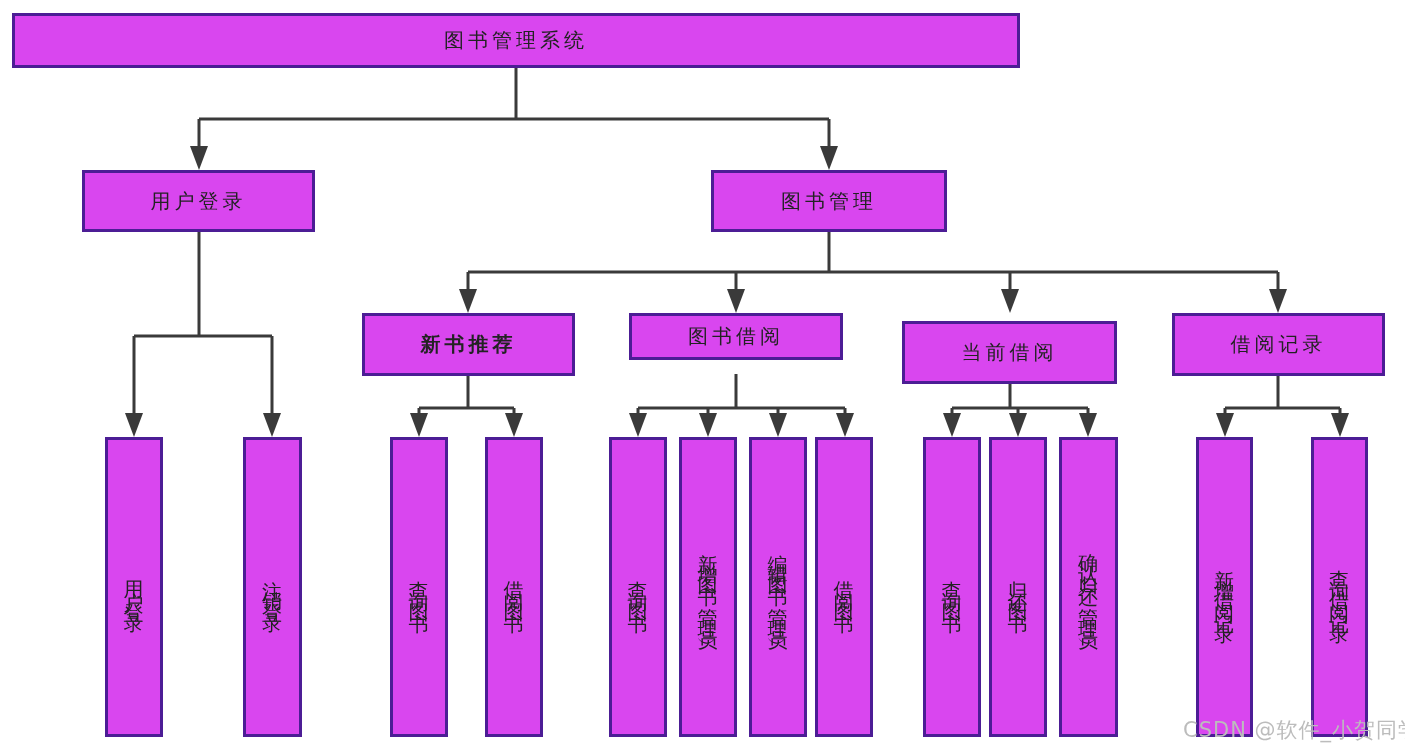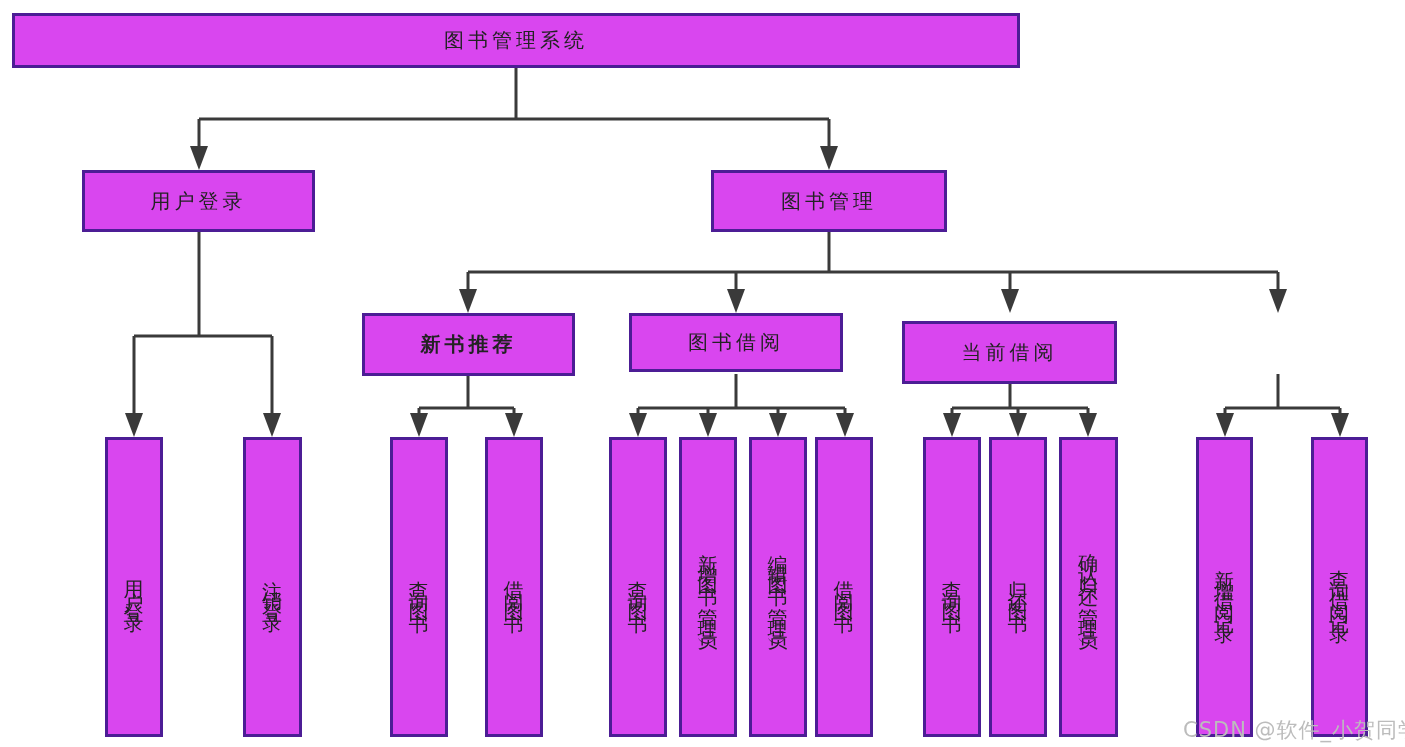--- a/index.html
+++ b/index.html
@@ -96,24 +96,25 @@
     </svg>
 
   <div class="node hbox" style="left:12px; top:13px; width:1008px; height:55px;">图书管理系统</div>
 
   <div class="node hbox" style="left:82px; top:170px; width:233px; height:62px;">用户登录</div>
 
   <div class="node hbox" style="left:711px; top:170px; width:236px; height:62px;">图书管理</div>
 
   <div class="node hbox" style="left:362px; top:313px; width:213px; height:63px;font-weight:bold;">新书推荐</div>
 
-  <div class="node hbox" style="left:629px; top:313px; width:214px; height:59px;">图书借阅</div>
+  <div class="node hbox" style="left:629px; top:313px; width:214px; height:47px;">图书借阅</div>
 
   <div class="node hbox" style="left:902px; top:321px; width:215px; height:63px;">当前借阅</div>
 
+  <div class="node hbox" style="left:1172px; top:313px; width:213px; height:63px;">借阅记录</div>
 
   <div class="node vbox" style="left:105px; top:437px; width:58px; height:300px;">
     <span class="vtext">用户登录</span>
   </div>
   <div class="node vbox" style="left:243px; top:437px; width:59px; height:300px;">
     <span class="vtext">注销登录</span>
   </div>
 
   <div class="node vbox" style="left:390px; top:437px; width:58px; height:300px;">
     <span class="vtext">查询图书</span>

